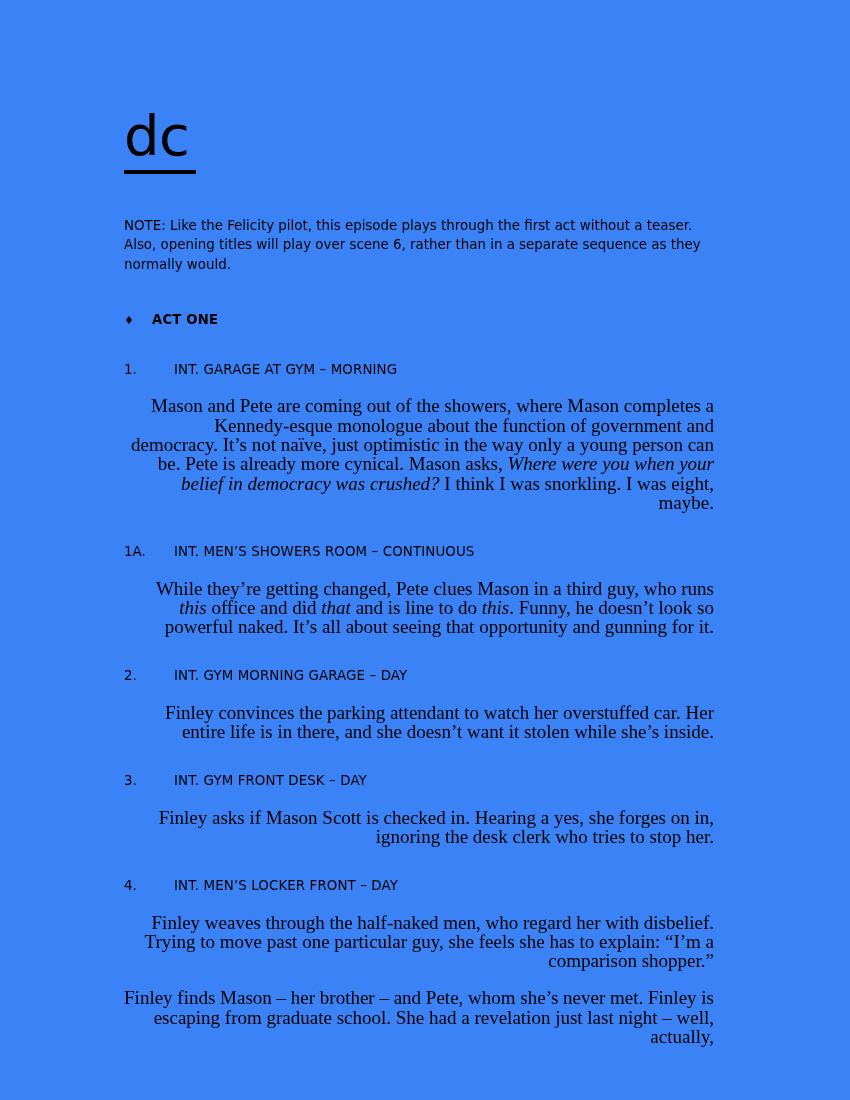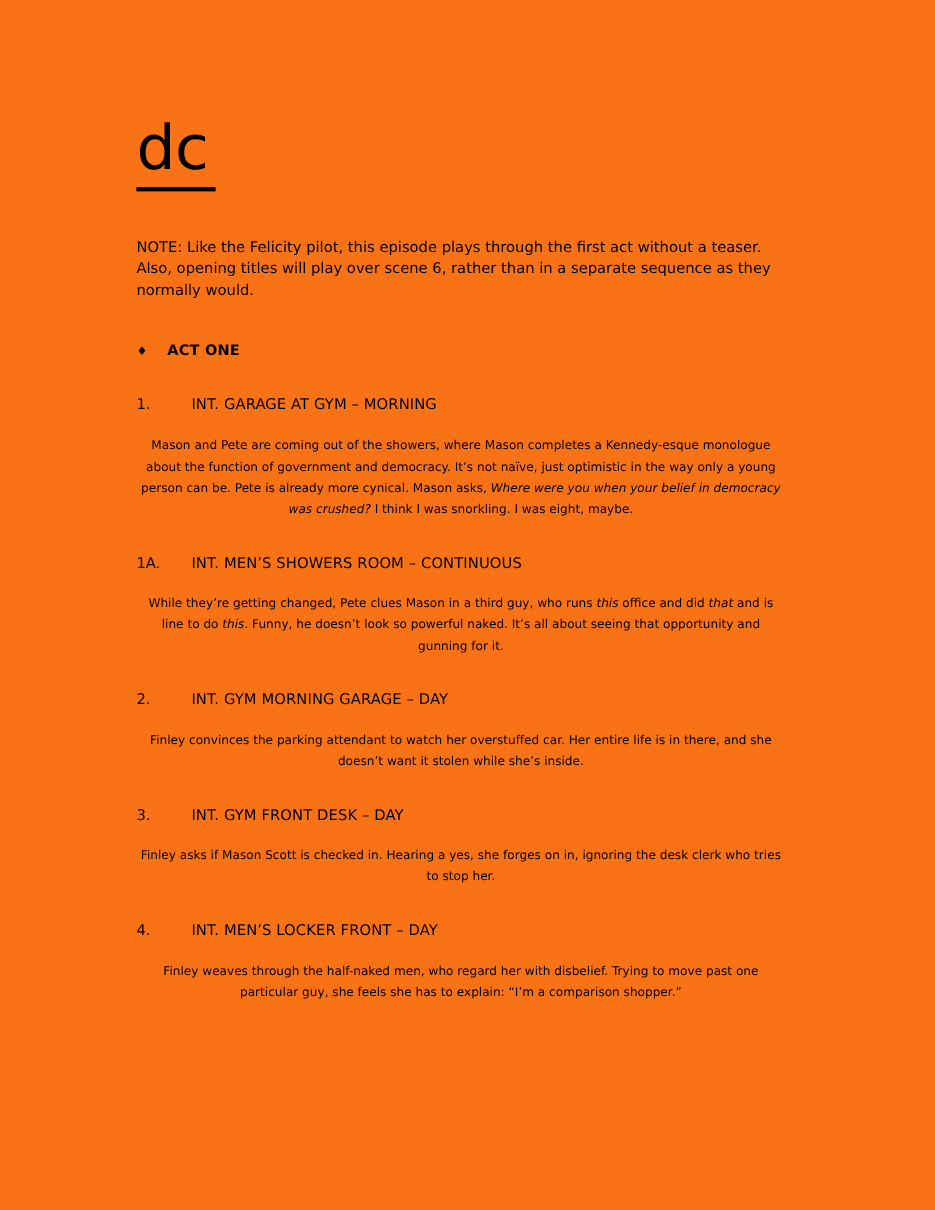--- a/index.html
+++ b/index.html
@@ -11,21 +11,21 @@
     width: 850px;
     height: 1100px;
     font-family: "DejaVu Sans", sans-serif;
     color: #000000;
     overflow: hidden;
   }
   .page {
     position: relative;
     width: 850px;
     height: 1100px;
-    background: #f97316;
+    background: #3b82f6;
     box-sizing: border-box;
   }
   .content {
     position: absolute;
     left: 124px;
     top: 0;
     width: 590px;
   }
 
   
@@ -88,23 +88,24 @@
   .scene-number {
     width: 50px;
     flex: 0 0 50px;
   }
   .scene-slug {
     letter-spacing: 0.1px;
   }
 
   .scene-body {
     margin-top: 17px;
-    font-size: 11px;
+    font-size: 19px;
     line-height: 19.3px;
-    text-align: center;
+    text-align: right;
+    font-family: Liberation Serif, serif;
   }
   .scene-body + .scene-body {
     margin-top: 18px;
   }
 
   em.ital {
     font-style: italic;
   }
 </style>
 </head>
@@ -153,17 +154,18 @@
             <span class="scene-slug">INT.  GYM FRONT DESK – DAY</span>
           </div>
           <div class="scene-body"><span>Finley asks if Mason Scott is checked in.  Hearing a yes, she forges on in, ignoring the desk clerk who tries to stop her.</span></div>
         </div>
         <div class="scene">
           <div class="scene-heading">
             <span class="scene-number">4.</span>
             <span class="scene-slug">INT.  MEN’S LOCKER FRONT – DAY</span>
           </div>
           <div class="scene-body"><span>Finley weaves through the half-naked men, who regard her with disbelief.  Trying to move past one particular guy, she feels she has to explain:  “I’m a comparison shopper.”</span></div>
+          <div class="scene-body"><span>Finley finds Mason – her brother – and Pete, whom she’s never met.  Finley is escaping from graduate school.  She had a revelation just last night – well, actually,</span></div>
         </div>
       </div>
 
   </div>
 </div>
 
 </body></html>

